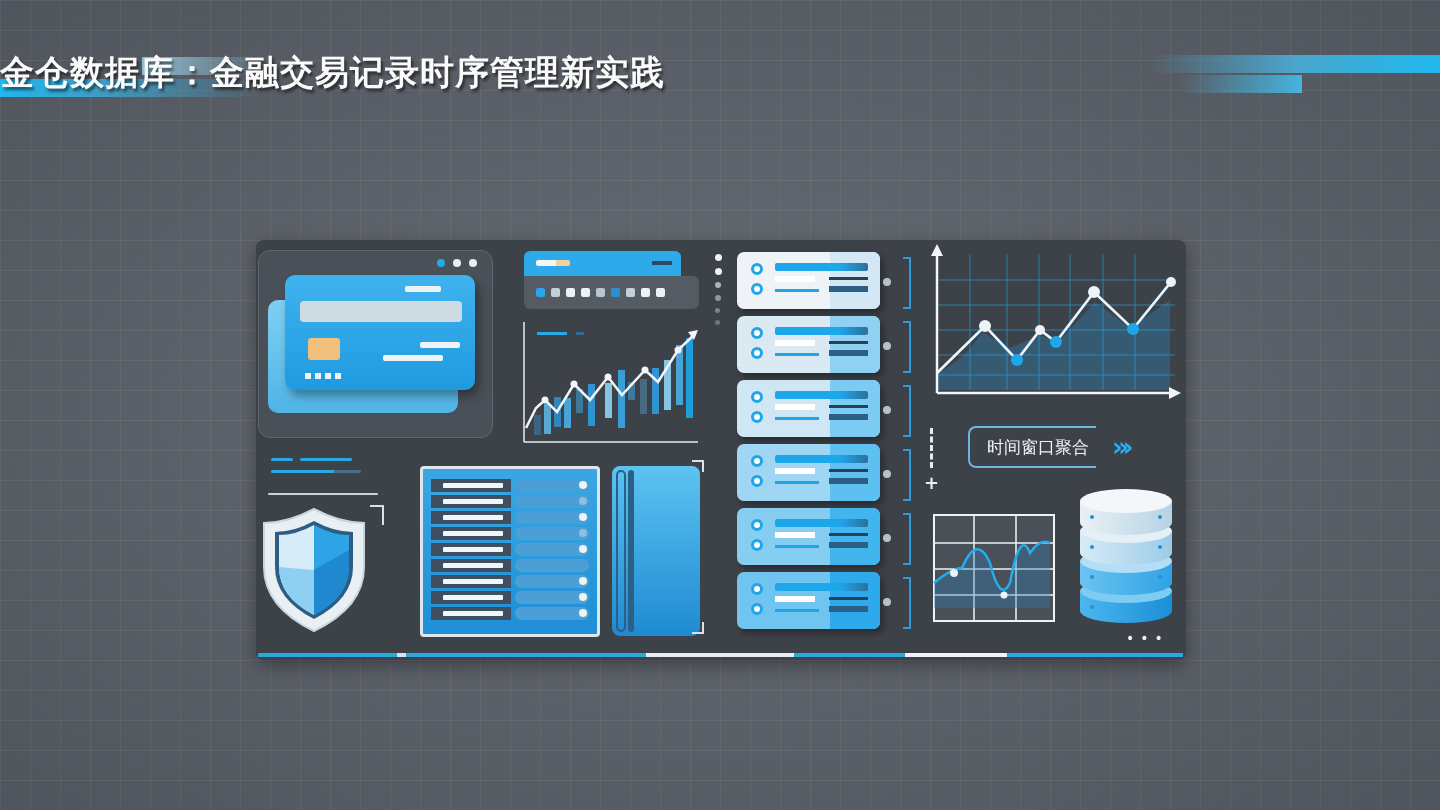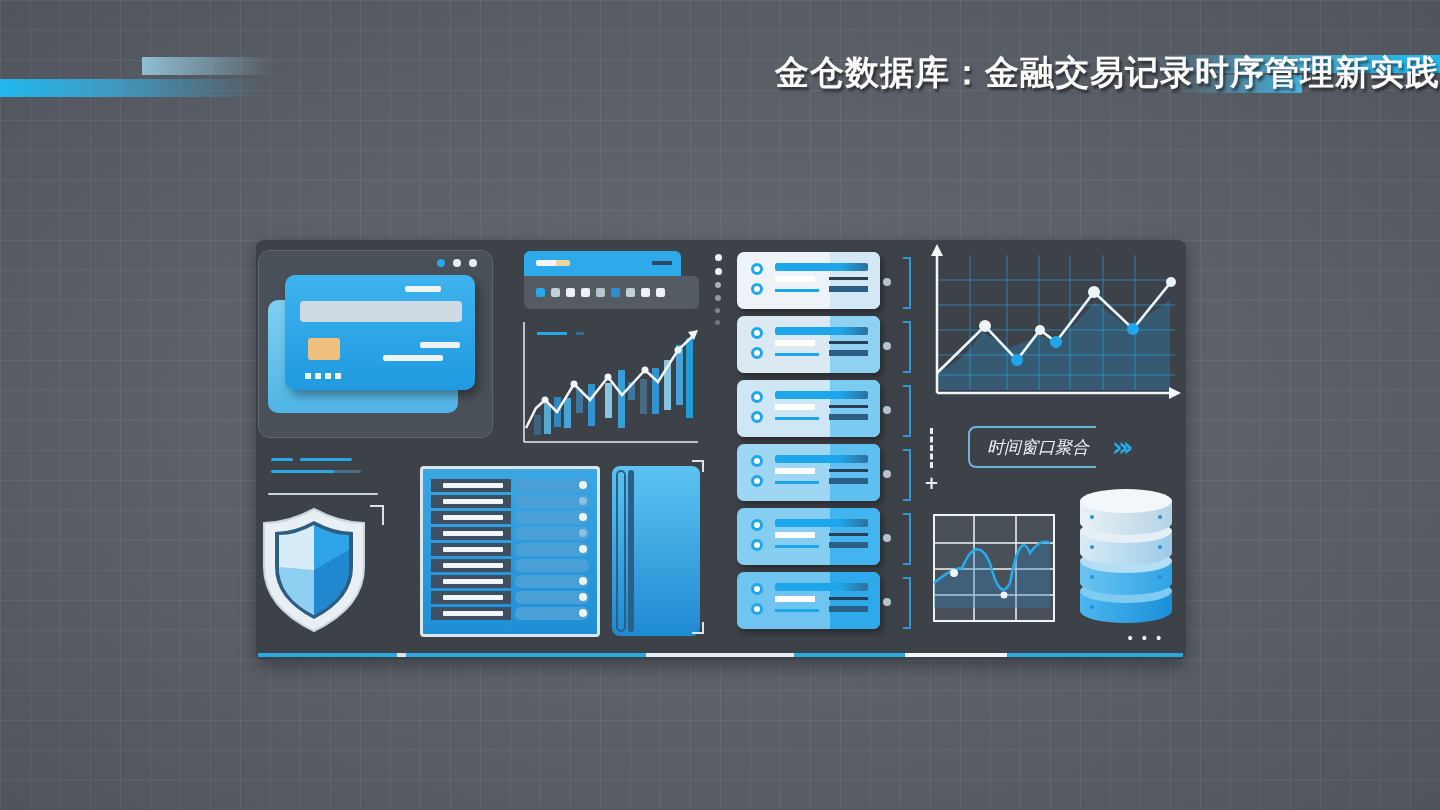--- a/index.html
+++ b/index.html
@@ -14,21 +14,21 @@
       radial-gradient(ellipse at 50% 50%, #686d75 0%, #5a5f67 60%, #50555d 100%);
     background-size: 30px 30px, 30px 30px, 100% 100%;
   }
   .stripe { position: absolute; height: 18px; }
   .s1 { left: 0; top: 79px; width: 260px; background: linear-gradient(90deg, #1fb7ef 0%, #3f9cc4 40%, rgba(80,120,140,0) 100%); }
   .s2 { left: 142px; top: 57px; width: 130px; background: linear-gradient(90deg, #8fbfd3, rgba(140,180,200,0)); }
   .s3 { right: 0; top: 55px; width: 290px; background: linear-gradient(270deg, #20b8ee 0%, #4aa6cc 50%, rgba(80,120,140,0) 100%); }
   .s4 { left: 1180px; top: 75px; width: 122px; background: linear-gradient(90deg, rgba(80,150,190,0) 0%, #45b4df 100%); }
 
   .title {
-    position: absolute; left: 0; width: 1440px; top: 50px; text-align: right;
+    position: absolute; left: 0; width: 1440px; top: 50px; text-align: left;
     color: #fafafa; font-size: 34px; font-weight: bold; letter-spacing: 1px;
     text-shadow: 2px 3px 3px rgba(0,0,0,0.55);
   }
 
   .panel {
     position: absolute; left: 256px; top: 240px; width: 930px; height: 420px;
     background: #3d4148; border-radius: 8px;
     box-shadow: 0 6px 18px rgba(0,0,0,0.35);
   }
   .baseline {
@@ -75,21 +75,21 @@
   .srv-b1 { position: absolute; left: 38px; top: 11px; width: 93px; height: 8px; background: linear-gradient(90deg,#1ea6ea 70%,#2d6f9b 100%); border-radius: 2px; }
   .srv-b2 { position: absolute; left: 38px; top: 24px; width: 40px; height: 6px; background: #fff; }
   .srv-b3 { position: absolute; left: 38px; top: 37px; width: 44px; height: 3px; background: #1ea6ea; }
   .srv-b4 { position: absolute; left: 92px; top: 25px; width: 39px; height: 3px; background: #2b3e52; }
   .srv-b5 { position: absolute; left: 92px; top: 34px; width: 39px; height: 6px; background: #2d5f85; }
   .brk { position: absolute; left: 903px; width: 8px; height: 52px; border: 2px solid #2a9ad8; border-left: none; }
   .brk-dot { position: absolute; left: 883px; width: 8px; height: 8px; border-radius: 50%; background: #b7c3cc; }
 
   .chart2 { left: 925px; top: 240px; width: 260px; height: 165px; }
   .agg-box { left: 968px; top: 426px; width: 128px; height: 42px; border: 2px solid #6fb5d9; border-right: none; border-radius: 8px 0 0 8px; }
-  .agg-label { left: 987px; top: 436px; color: #eef3f6; font-size: 17px; white-space: nowrap; font-style: italic; }
+  .agg-label { left: 987px; top: 436px; color: #eef3f6; font-size: 17px; white-space: nowrap; }
   .agg-arrows { left: 1112px; top: 432px; color: #25aef0; font-size: 26px; font-weight: bold; letter-spacing: -6px; }
   .chart3 { left: 932px; top: 513px; width: 124px; height: 110px; }
   .dbcyl { left: 1078px; top: 487px; width: 96px; height: 140px; }
   .dots3 { left: 1126px; top: 630px; color: #eef3f6; font-size: 14px; letter-spacing: 6px; }
 </style>
 </head>
 <body>
 
 <div class="stripe s1"></div>
 <div class="stripe s2"></div>

